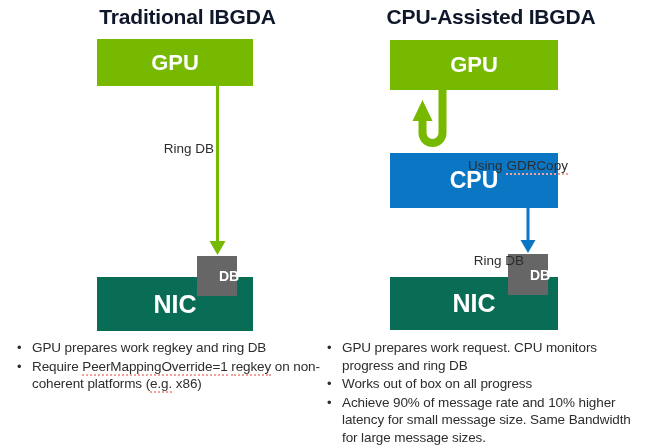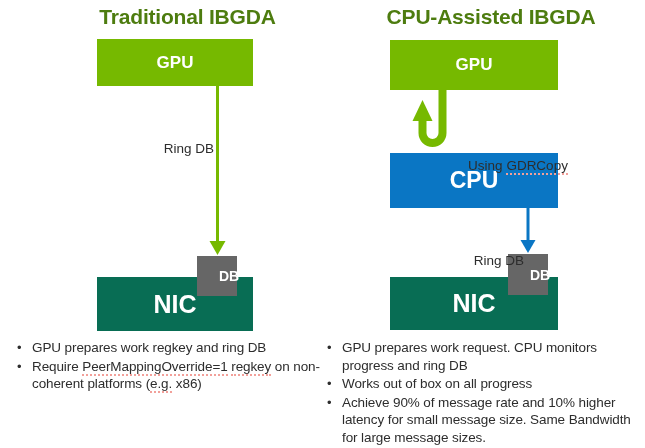--- a/index.html
+++ b/index.html
@@ -3,28 +3,28 @@
 <meta charset="utf-8">
 <style>
   html,body{margin:0;padding:0;}
   body{
     width:645px;height:448px;background:#ffffff;overflow:hidden;position:relative;
     font-family:"Liberation Sans", sans-serif;
     -webkit-font-smoothing:antialiased;
   }
   .abs{position:absolute;}
   .title{
-    font-size:21px;font-weight:bold;color:#4d7c0f;text-align:center;
+    font-size:21px;font-weight:bold;color:#0f172a;text-align:center;
     letter-spacing:-0.2px;line-height:24px;
   }
   .box{
     display:flex;align-items:center;justify-content:center;
     color:#ffffff;font-weight:bold;box-sizing:border-box;
   }
-  .gpu-box{background:var(--gpu-green,#76b900);font-size:17px;z-index:2;}
+  .gpu-box{background:var(--gpu-green,#76b900);font-size:22px;z-index:2;}
   .cpu-box{background:var(--cpu-blue,#0a76c4);font-size:23px;z-index:2;}
   .nic-box{background:var(--nic-teal,#086d54);font-size:25px;z-index:2;}
   .db-box{background:var(--db-gray,#666666);font-size:14px;z-index:4;padding-left:24px;}
   .small-label{
     font-size:13.5px;color:#2d2d2d;line-height:17px;z-index:5;margin-top:40px;
   }
   .right-align{text-align:right;}
   .center-align{text-align:center;}
   #arrow-layer{left:0;top:0;z-index:3;pointer-events:none;}
   .bullets{z-index:5;}

